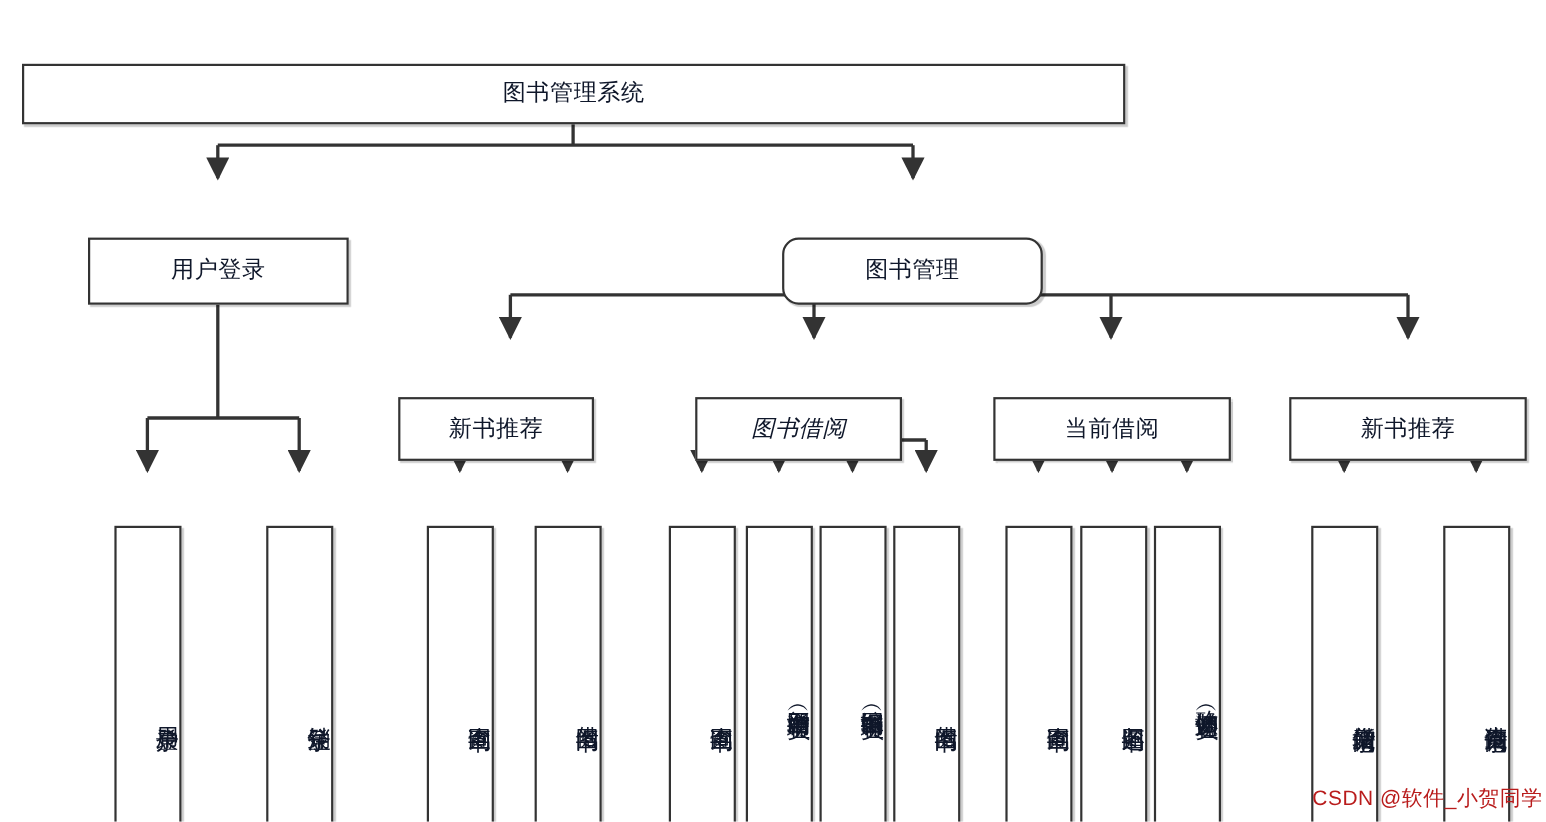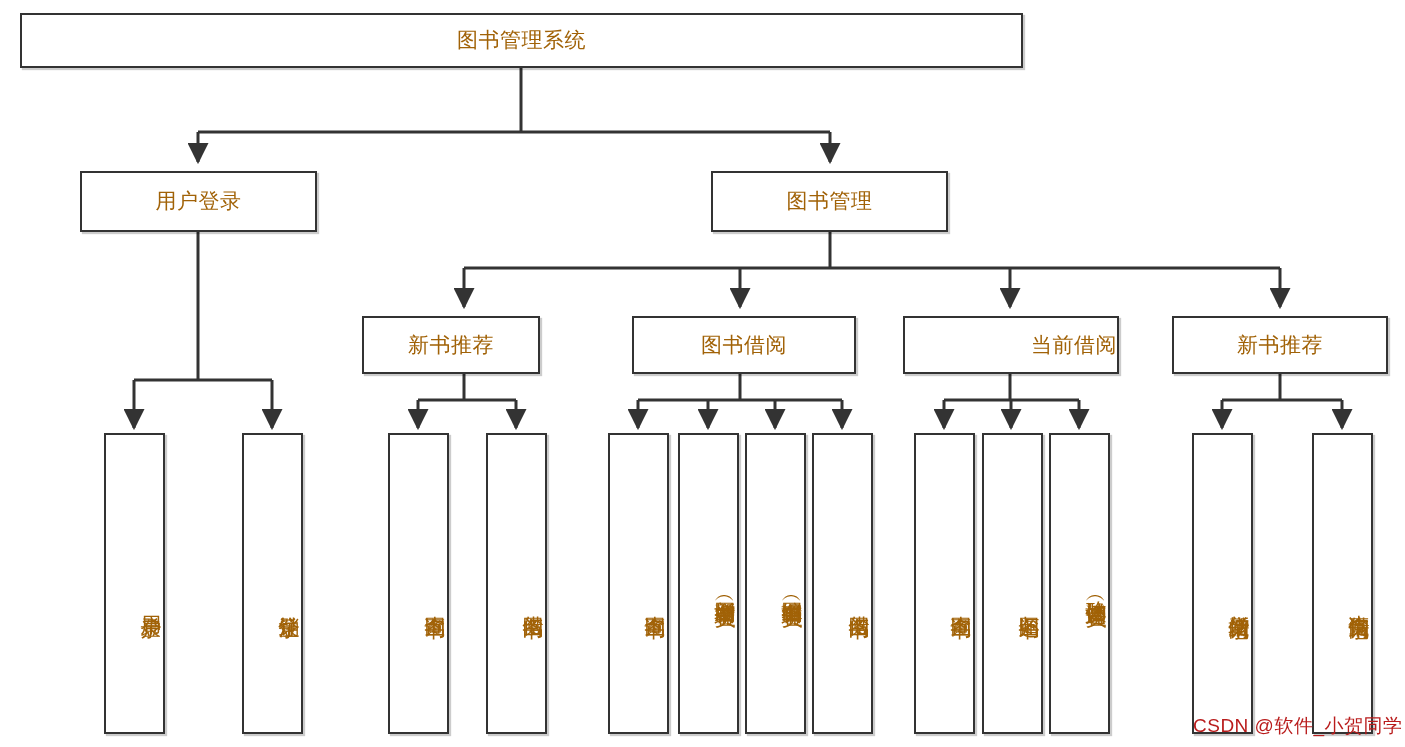--- a/index.html
+++ b/index.html
@@ -28,26 +28,27 @@
   }
   .node {
     position: absolute;
     box-sizing: border-box;
     background: #ffffff;
     border: 2px solid #333333;
     box-shadow: 2px 2px 1px rgba(0,0,0,0.20);
     display: flex;
     align-items: center;
     justify-content: center;
-    color: #a16207;
+    color: #0f172a;
     font-size: 21px;
     line-height: 1.08;
     letter-spacing: 0.5px;
     text-align: center;
     z-index: 2;
+    margin-top: 45px;
   }
   .node.horiz {
     writing-mode: horizontal-tb;
   }
   .node.vert {
     writing-mode: vertical-rl;
     text-orientation: upright;
     align-items: flex-start;
     justify-content: center;
     padding-top: 34px;
@@ -123,33 +124,33 @@
   </svg>
 
   <div class="node horiz" style="left:20px; top:13px; width:1003px; height:55px;">
     <span class="node-label">图书管理系统</span>
   </div>
 
   <div class="node horiz" style="left:80px; top:171px; width:237px; height:61px;">
     <span class="node-label">用户登录</span>
   </div>
 
-  <div class="node horiz" style="left:711px; top:171px; width:237px; height:61px;">
+  <div class="node horiz" style="left:711px; top:171px; width:237px; height:61px;border-radius:15px;">
     <span class="node-label">图书管理</span>
   </div>
 
   <div class="node horiz" style="left:362px; top:316px; width:178px; height:58px;">
     <span class="node-label">新书推荐</span>
   </div>
 
-  <div class="node horiz" style="left:632px; top:316px; width:224px; height:58px;">
+  <div class="node horiz" style="left:632px; top:316px; width:188px; height:58px;font-style:italic;">
     <span class="node-label">图书借阅</span>
   </div>
 
-  <div class="node horiz" style="left:903px; top:316px; width:216px; height:58px;justify-content:flex-end;">
+  <div class="node horiz" style="left:903px; top:316px; width:216px; height:58px;">
     <span class="node-label">当前借阅</span>
   </div>
 
   <div class="node horiz" style="left:1172px; top:316px; width:216px; height:58px;">
     <span class="node-label">新书推荐</span>
   </div>
 
   <div class="node vert" style="left:104px; top:433px; width:61px; height:301px;">
     <span class="node-label">用户登录</span>
   </div>

